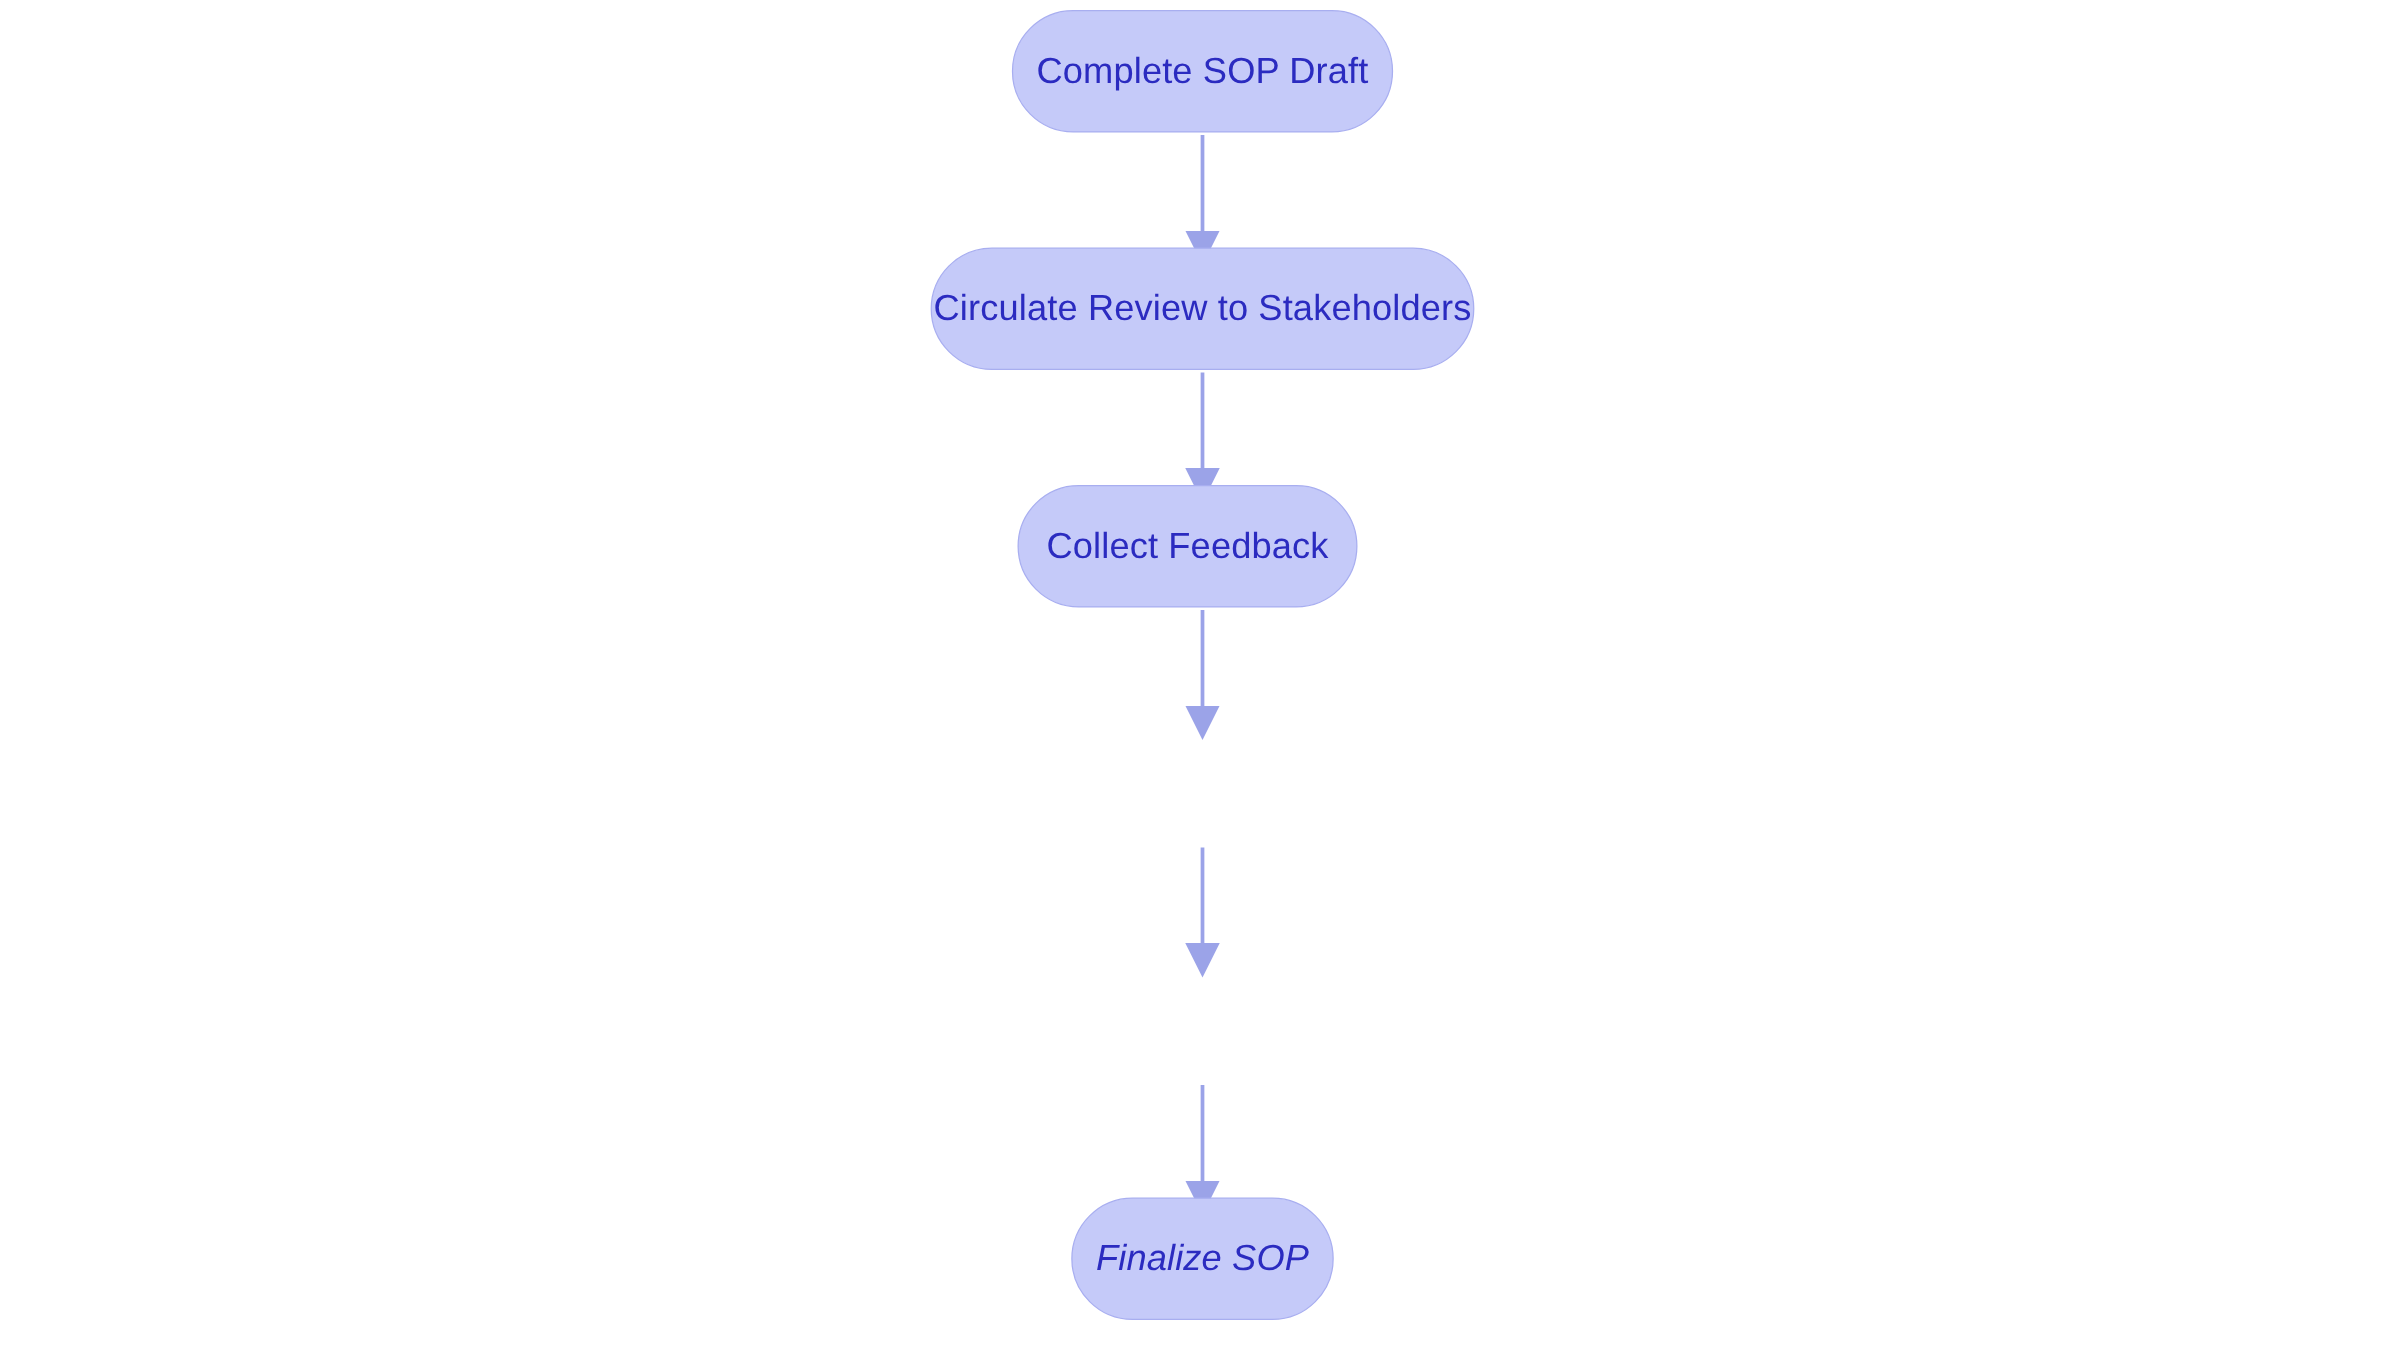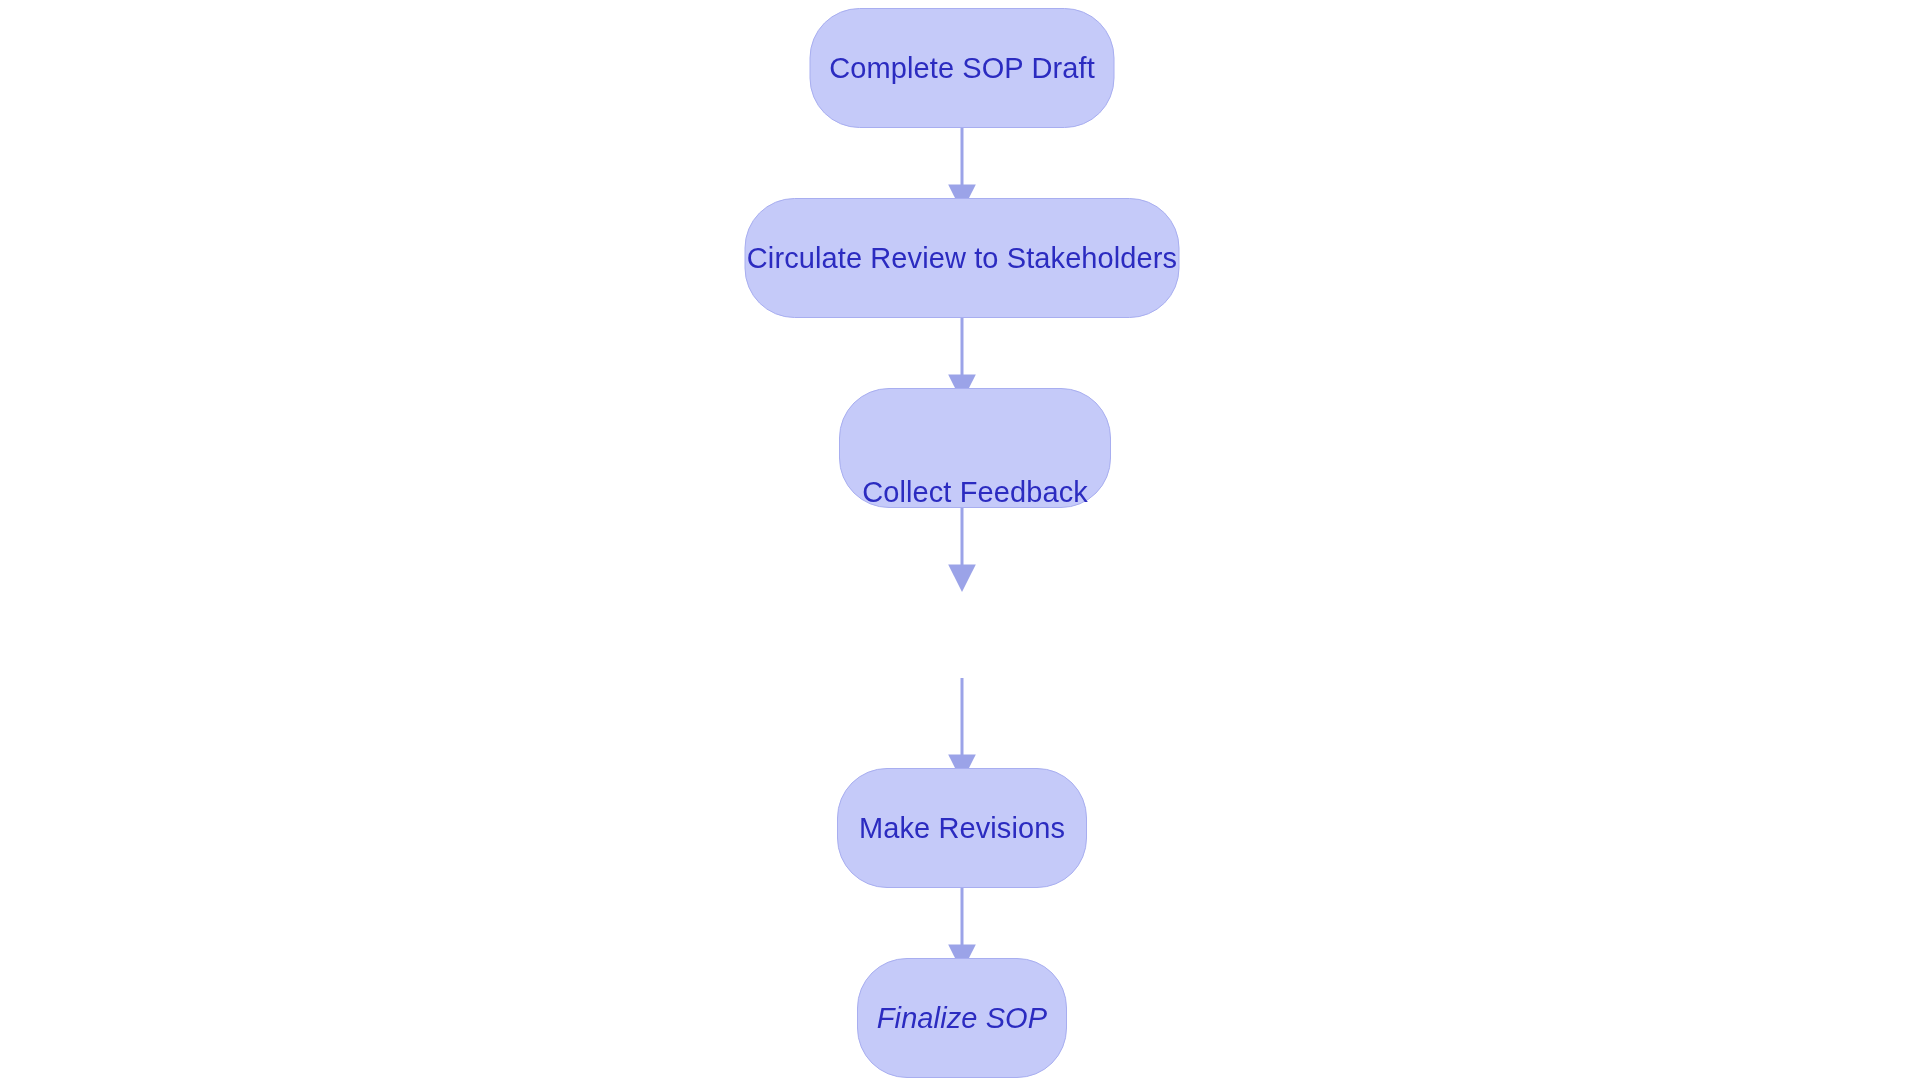--- a/index.html
+++ b/index.html
@@ -32,21 +32,21 @@
     pointer-events: none;
   }
 
   
   .flow-node {
     position: absolute;
     box-sizing: border-box;
     display: flex;
     align-items: center;
     justify-content: center;
-    height: 120px;
+    height: 98px;
     border-radius: 50px;
     background: #c5caf9;
     border: 1.5px solid #a8aef0;
     transform: translateX(-50%);
   }
   .flow-node-label {
     color: #2b2bc0;
     font-size: 29px;
     font-weight: 400;
     line-height: 1;
@@ -76,26 +76,23 @@
   </svg>
 
   <div class="flow-node" style="left:962px; top:8px; width:305px;">
     <span class="flow-node-label">Complete SOP Draft</span>
   </div>
 
   <div class="flow-node" style="left:962px; top:198px; width:435px;">
     <span class="flow-node-label">Circulate Review to Stakeholders</span>
   </div>
 
-  <div class="flow-node" style="left:975px; top:388px; width:272px;align-items:flex-end;">
+  <div class="flow-node" style="left:950px; top:388px; width:272px;">
     <span class="flow-node-label">Collect Feedback</span>
   </div>
 
 
-  <div class="flow-node" style="left:962px; top:768px; width:250px;">
-    <span class="flow-node-label">Make Revisions</span>
-  </div>
 
   <div class="flow-node" style="left:962px; top:958px; width:210px;font-style:italic;">
     <span class="flow-node-label">Finalize SOP</span>
   </div>
 
 </div>
 
 </body></html>

